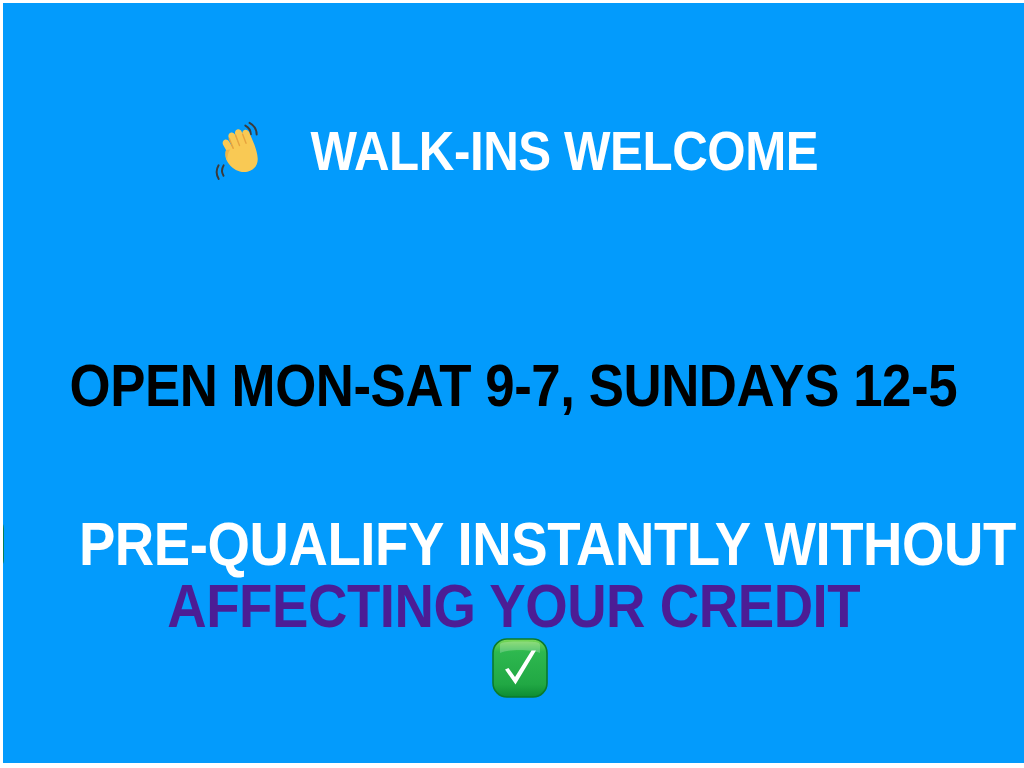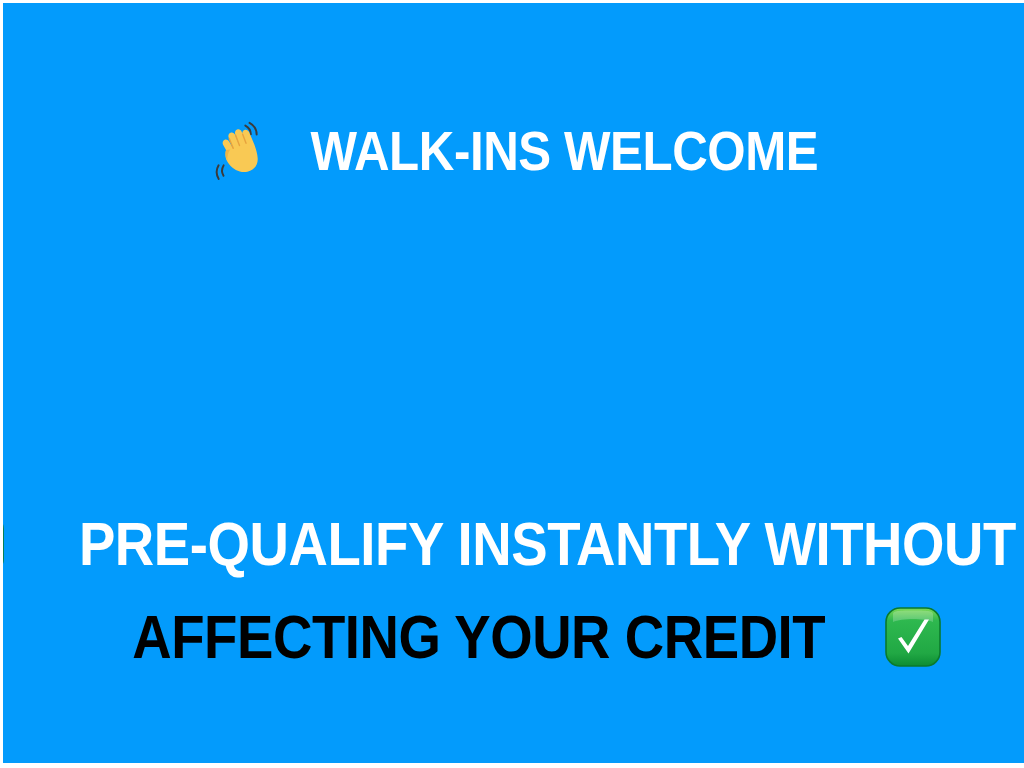--- a/index.html
+++ b/index.html
@@ -148,41 +148,44 @@
             </g>
 
             <path d="M18.5 27 C16.4 29.8 15.8 33.9 16.8 38.0 C18.0 33.0 20.4 29.5 23.0 27.6 Z" fill="#e8a33d" opacity="0.55"></path>
           </g>
         </svg>
       </span>
       <span class="txt">WALK-INS WELCOME</span>
     </div>
 
 
+    <div class="line" id="line-hours" style="color: rgb(0, 0, 0);">
+      <span class="txt">OPEN MON-SAT 9-7, SUNDAYS 12-5</span>
+    </div>
 
     <div class="line" id="line-prequalify" style="color: rgb(255, 255, 255);">
       <span class="check-emoji check-left">
         <svg viewBox="0 0 58 62" xmlns="http://www.w3.org/2000/svg">
           <defs>
             <linearGradient id="gradA" x1="0" y1="0" x2="0" y2="1">
               <stop offset="0%" stop-color="#7ed957"></stop>
               <stop offset="22%" stop-color="#2eb84f"></stop>
               <stop offset="78%" stop-color="#21a844"></stop>
               <stop offset="100%" stop-color="#0d8c33"></stop>
             </linearGradient>
           </defs>
           <rect x="2" y="2" width="54" height="58" rx="14" ry="14" fill="url(#gradA)" stroke="#0b7a2c" stroke-width="1.6"></rect>
           <path d="M9 8 C9 5.5 12 4.5 29 4.5 C46 4.5 49 5.5 49 8 L49 16 C40 12 18 12 9 16 Z" fill="#ffffff" opacity="0.22"></path>
           <path d="M14 32.5 L24.5 47.5 L45 13.5 L40.5 13.5 L24 40 L17.5 31 Z" fill="#ffffff"></path>
         </svg>
       </span>
       <span class="txt">PRE-QUALIFY INSTANTLY WITHOUT</span>
     </div>
 
-    <div class="line" id="line-affecting" style="color: #000000;">
+    <div class="line" id="line-affecting" style="color: #4c1d95; flex-direction: column;">
       <span class="txt">AFFECTING YOUR CREDIT</span>
       <span class="check-emoji check-right">
         <svg viewBox="0 0 58 62" xmlns="http://www.w3.org/2000/svg">
           <defs>
             <linearGradient id="gradB" x1="0" y1="0" x2="0" y2="1">
               <stop offset="0%" stop-color="#7ed957"></stop>
               <stop offset="22%" stop-color="#2eb84f"></stop>
               <stop offset="78%" stop-color="#21a844"></stop>
               <stop offset="100%" stop-color="#0d8c33"></stop>
             </linearGradient>

